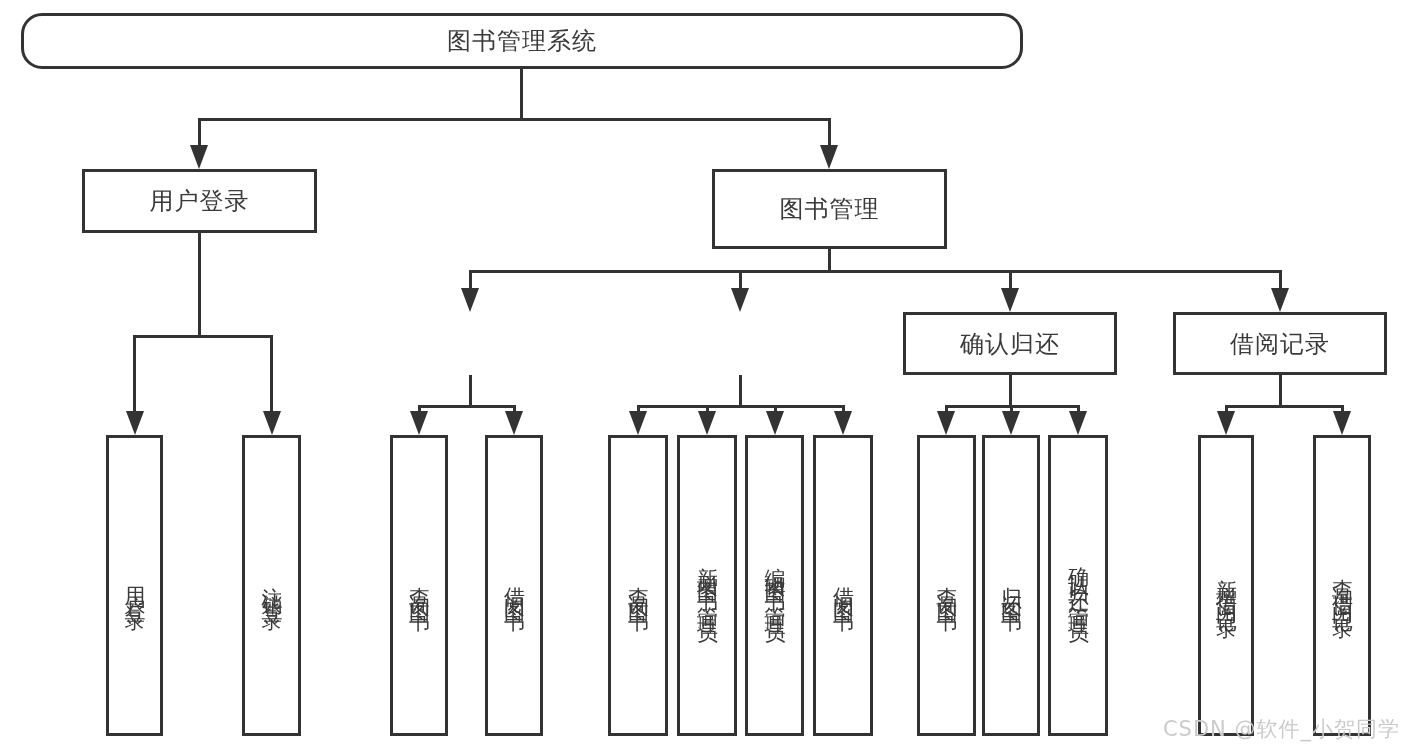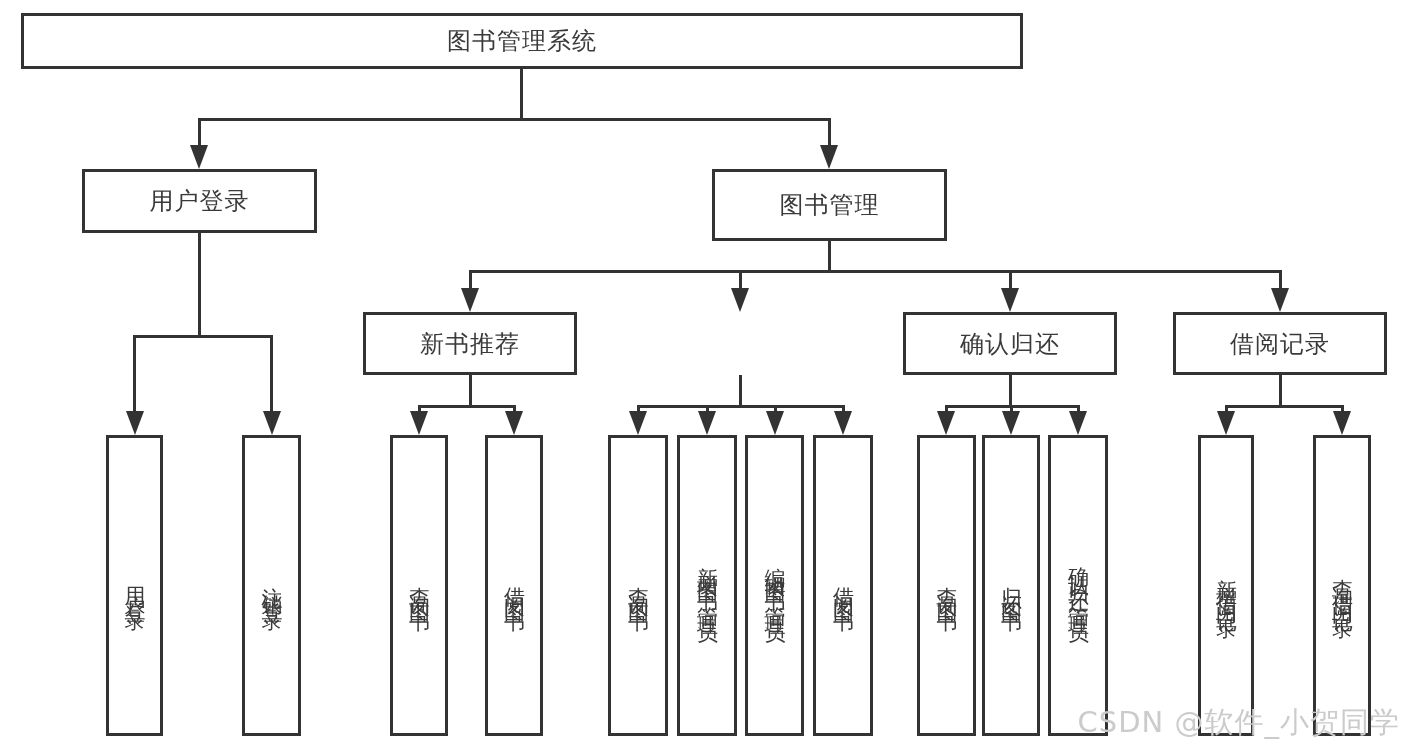--- a/index.html
+++ b/index.html
@@ -17,61 +17,58 @@
     font-size:21px;letter-spacing:8px;line-height:1;
   }
   .vl{position:absolute;width:3px;background:#333333;z-index:1;}
   .hl{position:absolute;height:3px;background:#333333;z-index:1;}
   .ah{
     position:absolute;width:0;height:0;z-index:1;
     border-left:9px solid transparent;border-right:9px solid transparent;
     border-top:24px solid #333333;
   }
   .wm{
-    position:absolute;right:5px;bottom:4px;font-size:29px;letter-spacing:1px;
+    position:absolute;right:5px;bottom:4px;font-size:21px;letter-spacing:1px;
     color:#cbcbcb;z-index:5;white-space:nowrap;
   }
 </style>
 </head>
 <body>
 
 <div class="canvas">
 
-  <div class="box h" style="left:21px;top:13px;width:1002px;height:56px;">
+  <div class="box h" style="left:21px;top:13px;width:1002px;height:56px;border-radius:21px;">
     <span>图书管理系统</span>
   </div>
 
   <div class="vl" style="left:520px;top:69px;height:51px;"></div>
   <div class="hl" style="left:198px;top:118px;width:633px;"></div>
   <div class="vl" style="left:198px;top:118px;height:30px;"></div>
   <div class="ah" style="left:190px;top:145px;"></div>
   <div class="vl" style="left:828px;top:118px;height:30px;"></div>
   <div class="ah" style="left:820px;top:145px;"></div>
 
   <div class="box h" style="left:82px;top:169px;width:235px;height:64px;">
     <span>用户登录</span>
   </div>
-  <div class="box h" style="left:712px;top:169px;width:235px;height:72px;">
+  <div class="box h" style="left:712px;top:169px;width:235px;height:80px;">
     <span>图书管理</span>
   </div>
 
   <div class="vl" style="left:828px;top:233px;height:39px;"></div>
   <div class="hl" style="left:469px;top:270px;width:813px;"></div>
   <div class="vl" style="left:469px;top:270px;height:22px;"></div>
   <div class="ah" style="left:461px;top:288px;"></div>
   <div class="vl" style="left:739px;top:270px;height:22px;"></div>
   <div class="ah" style="left:731px;top:288px;"></div>
   <div class="vl" style="left:1009px;top:270px;height:22px;"></div>
   <div class="ah" style="left:1001px;top:288px;"></div>
   <div class="vl" style="left:1279px;top:270px;height:22px;"></div>
   <div class="ah" style="left:1271px;top:288px;"></div>
 
-  <div class="box h" style="left:363px;top:312px;width:214px;height:63px;">
-    <span>新书推荐</span>
-  </div>
   <div class="box h" style="left:903px;top:312px;width:214px;height:63px;">
     <span>确认归还</span>
   </div>
   <div class="box h" style="left:1173px;top:312px;width:214px;height:63px;">
     <span>借阅记录</span>
   </div>
 
   <div class="vl" style="left:198px;top:233px;height:104px;"></div>
   <div class="hl" style="left:133px;top:335px;width:140px;"></div>
   <div class="vl" style="left:133px;top:335px;height:80px;"></div>

